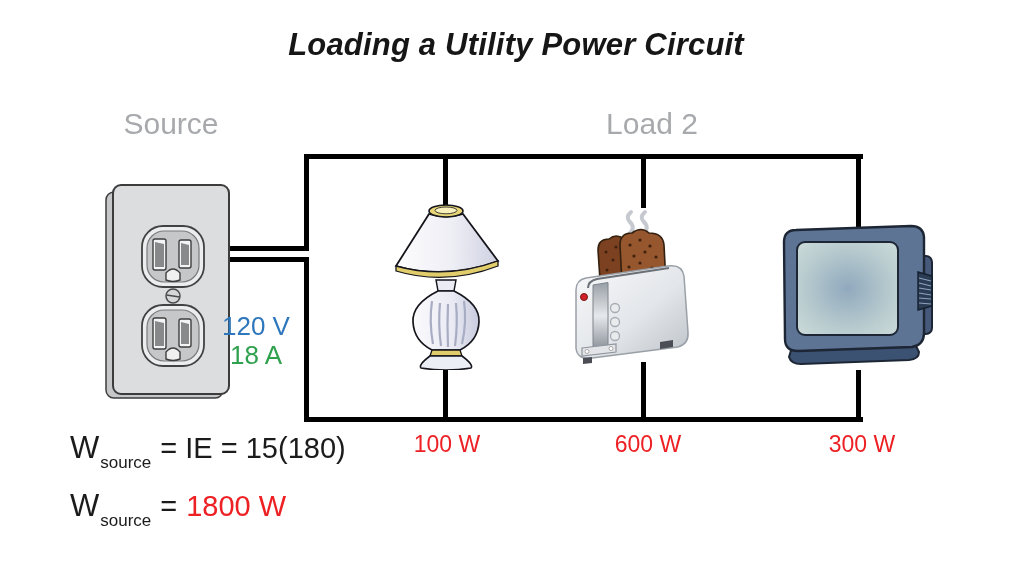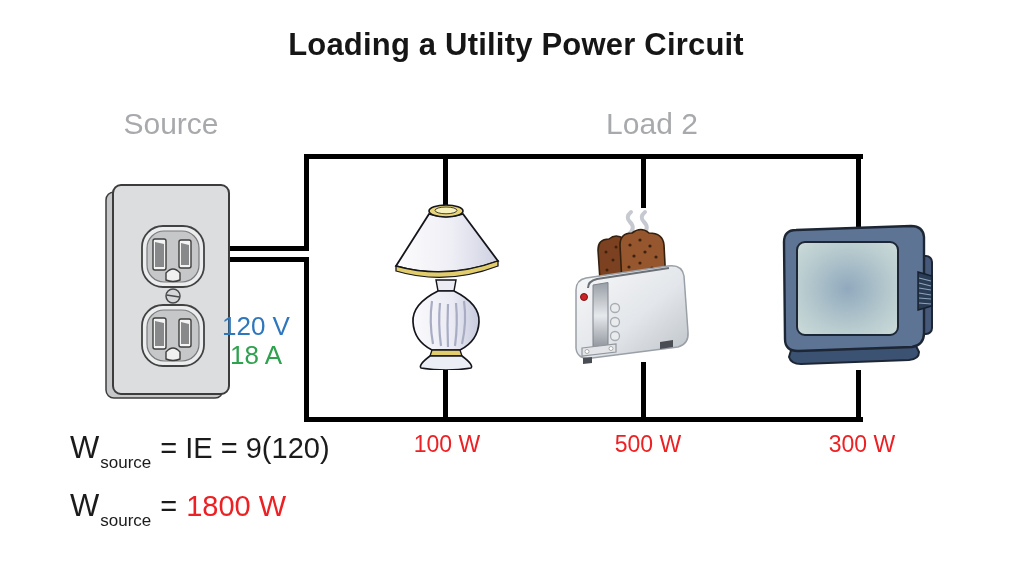--- a/index.html
+++ b/index.html
@@ -1,19 +1,19 @@
 <!DOCTYPE html>
 <html><head>
 <meta charset="utf-8">
 <style>
   html,body{margin:0;padding:0;background:#fff;}
   .canvas{position:relative;width:1030px;height:579px;background:#ffffff;overflow:hidden;
           font-family:"Liberation Sans","DejaVu Sans",sans-serif;}
   .title{position:absolute;left:516px;top:27px;transform:translateX(-50%);
-         font-size:31px;font-weight:700;color:#161616;
+         font-size:31px;font-weight:700;font-style:italic;color:#161616;
          white-space:nowrap;margin:0;letter-spacing:.2px;}
   .hdr{position:absolute;top:107px;transform:translateX(-50%);
        font-size:30px;color:#a7a9ac;white-space:nowrap;}
   .wire{position:absolute;background:#000;}
   .art{position:absolute;line-height:0;}
   .lbl{position:absolute;width:84px;text-align:center;font-size:26px;white-space:nowrap;}
   .volt{color:#2e77bc;}
   .amp{color:#2fa14f;}
   .pw{position:absolute;top:431px;transform:translateX(-50%);
       font-size:23px;color:#ed2024;white-space:nowrap;}
@@ -182,25 +182,25 @@
             <line x1="146" y1="83" x2="158" y2="84"></line>
         </g>
       </g>
     </svg>
   </div>
 
   <div class="lbl volt" style="left:214px;top:311px">120 V</div>
   <div class="lbl amp" style="left:214px;top:340px">18 A</div>
 
   <div class="pw" style="left:447px">100 W</div>
-  <div class="pw" style="left:648px">500 W</div>
+  <div class="pw" style="left:648px">600 W</div>
   <div class="pw" style="left:862px">300 W</div>
 
   <div class="formula" style="left:70px;top:430px">
-    <span class="wbase">W</span><span class="wsub">source</span><span class="feq">= IE = 9(120)</span>
+    <span class="wbase">W</span><span class="wsub">source</span><span class="feq">= IE = 15(180)</span>
   </div>
 
   <div class="formula" style="left:70px;top:488px">
     <span class="wbase">W</span><span class="wsub">source</span><span class="feq">=</span><span class="red">1800 W</span>
   </div>
 
 
 </div>
 
 </body></html>

